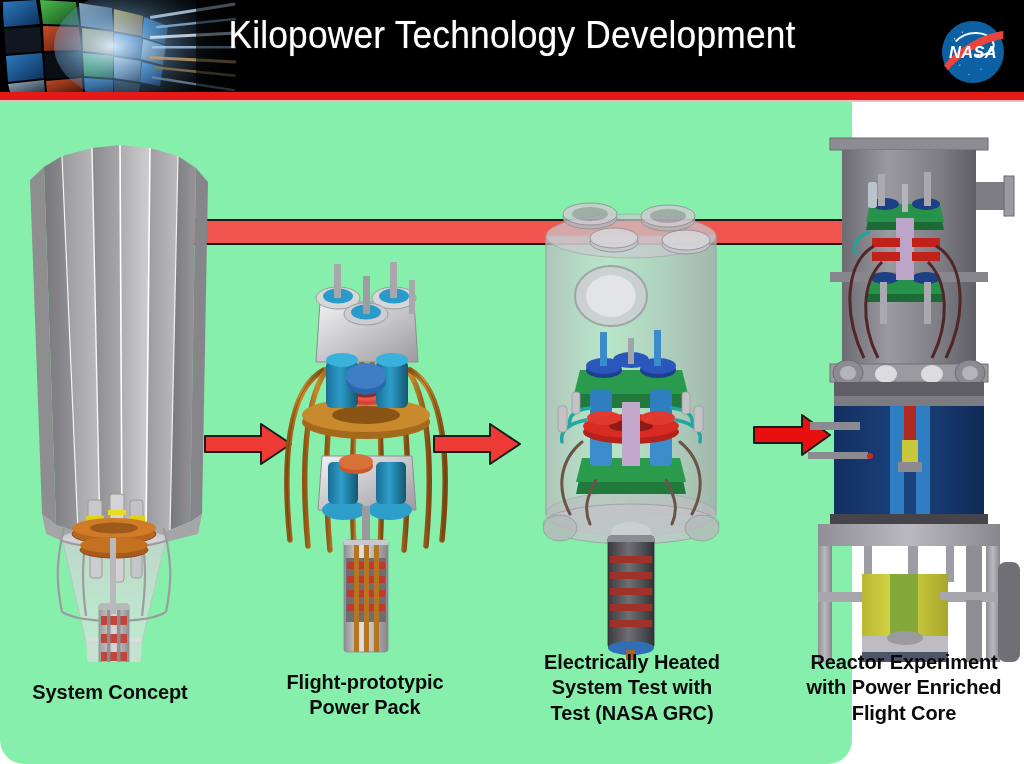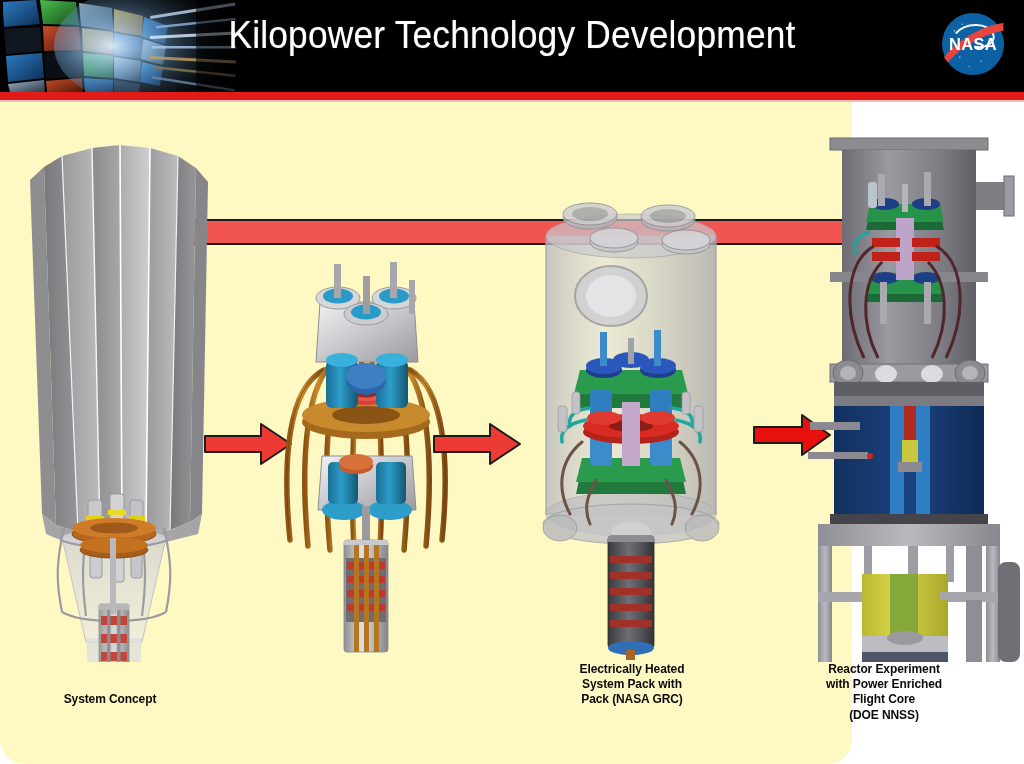--- a/index.html
+++ b/index.html
@@ -1,44 +1,43 @@
 <!DOCTYPE html>
 <html><head>
 <meta charset="utf-8">
 <style>
   html,body{margin:0;padding:0;}
   body{
     width:1024px;height:764px;overflow:hidden;background:#ffffff;
     font-family:"Liberation Sans",sans-serif;
     -webkit-font-smoothing:antialiased;
   }
-  #slide{position:relative;width:852px;height:764px;background:#fef9c3;border-radius:24px;}
+  #slide{position:relative;width:852px;height:764px;background:#86efac;border-radius:24px;}
 
   
   #header{position:absolute;left:0;top:0;width:1024px;height:92px;background:#000;overflow:hidden;}
   #header-mosaic{position:absolute;left:0;top:0;width:236px;height:92px;overflow:hidden;}
   #header-title{
     position:absolute;left:0;top:14px;width:1024px;text-align:center;
     color:#fff;font-size:38px;font-weight:400;letter-spacing:.2px;
     font-family:"Liberation Sans Narrow","Liberation Sans",sans-serif;
     transform:scaleX(.93);transform-origin:center top;
     text-shadow:0 0 1px rgba(255,255,255,.5);
   }
-  #nasa-logo{position:absolute;right:18px;top:11px;width:66px;height:66px;}
+  #nasa-logo{position:absolute;right:18px;top:19px;width:66px;height:66px;font-style:italic;}
   #red-bar{position:absolute;left:0;top:92px;width:1024px;height:8px;background:#E21B18;}
   #red-bar-shadow{position:absolute;left:0;top:100px;width:1024px;height:2px;background:#f3bdbb;}
 
   
   #stage-area{position:absolute;left:0;top:102px;width:1024px;height:662px;}
   .stage{position:absolute;}
   .caption{
     position:absolute;text-align:center;color:#0a0a0a;
-    font-size:12px;font-weight:bold;line-height:1.27;
+    font-size:20px;font-weight:bold;line-height:1.27;
     letter-spacing:-0.1px;
-    margin-top:12px;
   }
 
   
   .arrow-straight{position:absolute;}
 
   
   #feedback-arrow{position:absolute;left:84px;top:102px;width:860px;height:125px;}
 </style>
 </head>
 <body>
@@ -364,20 +363,24 @@
           </g>
           <g fill="#b5761f">
             <rect x="88" y="330" width="5" height="112"></rect>
             <rect x="98" y="330" width="5" height="112"></rect>
             <rect x="108" y="330" width="5" height="112"></rect>
           </g>
           <rect x="78" y="330" width="44" height="5" fill="#c9c9cd"></rect>
         </g>
       </svg>
     </div>
+    <div class="caption" style="left:245px;top:568px;width:240px;">
+      <div>Flight-prototypic</div>
+      <div>Power Pack</div>
+    </div>
 
     <svg class="arrow-straight" style="left:432px;top:318px;width:92px;height:48px;" viewBox="0 0 92 48">
       <path d="M2,16 L58,16 L58,4 L88,24 L58,44 L58,32 L2,32 Z" fill="#EE3A35" stroke="#1b1b1b" stroke-width="2" stroke-linejoin="round"></path>
     </svg>
 
     <div class="stage" style="left:516px;top:78px;width:230px;height:480px;">
       <svg width="230" height="480" viewBox="0 0 230 480">
         <defs>
           <linearGradient id="chamberG" x1="0" y1="0" x2="1" y2="0">
             <stop offset="0" stop-color="#b9b9bd" stop-opacity="0.78"></stop>
@@ -480,22 +483,22 @@
             <rect x="94" y="440" width="42" height="7"></rect>
           </g>
           <rect x="92" y="356" width="46" height="6" fill="#8c8c92"></rect>
           <ellipse cx="115" cy="468" rx="23" ry="7" fill="#2f6fb5"></ellipse>
           <rect x="110" y="470" width="9" height="14" fill="#a8652a"></rect>
         </g>
       </svg>
     </div>
     <div class="caption" style="left:512px;top:548px;width:240px;">
       <div>Electrically Heated</div>
-      <div>System Pack with</div>
-      <div>Pack (NASA GRC)</div>
+      <div>System Test with</div>
+      <div>Test (NASA GRC)</div>
     </div>
 
     <svg class="arrow-straight" style="left:752px;top:310px;width:80px;height:46px;" viewBox="0 0 80 46">
       <path d="M2,15 L50,15 L50,3 L78,23 L50,43 L50,31 L2,31 Z" fill="#E8100F" stroke="#1b1b1b" stroke-width="2" stroke-linejoin="round"></path>
     </svg>
 
     <div class="stage" style="left:790px;top:20px;width:234px;height:540px;">
       <svg width="234" height="540" viewBox="0 0 234 540">
         <defs>
           <linearGradient id="vessel4" x1="0" y1="0" x2="1" y2="0">
@@ -599,21 +602,20 @@
         <rect x="100" y="452" width="28" height="62" fill="#85a83a"></rect>
         <rect x="72" y="514" width="86" height="16" fill="#bcbcc2"></rect>
         <rect x="72" y="530" width="86" height="10" fill="#4c5668"></rect>
         <ellipse cx="115" cy="516" rx="18" ry="7" fill="#9a9aa0"></ellipse>
 
         <rect x="176" y="424" width="16" height="116" fill="#8e8e94"></rect>
         <rect x="208" y="440" width="22" height="100" rx="8" fill="#6f6f75"></rect>
         <rect x="150" y="470" width="54" height="8" fill="#a6a6ac"></rect>
       </svg>
     </div>
-    <div class="caption" style="left:764px;top:548px;width:240px;">
+    <div class="caption" style="left:784px;top:548px;width:240px;">
       <div>Reactor Experiment</div>
       <div>with Power Enriched</div>
       <div>Flight Core</div>
-      <div>(DOE NNSS)</div>
     </div>
 
   </div>
 </div>
 
 </body></html>

